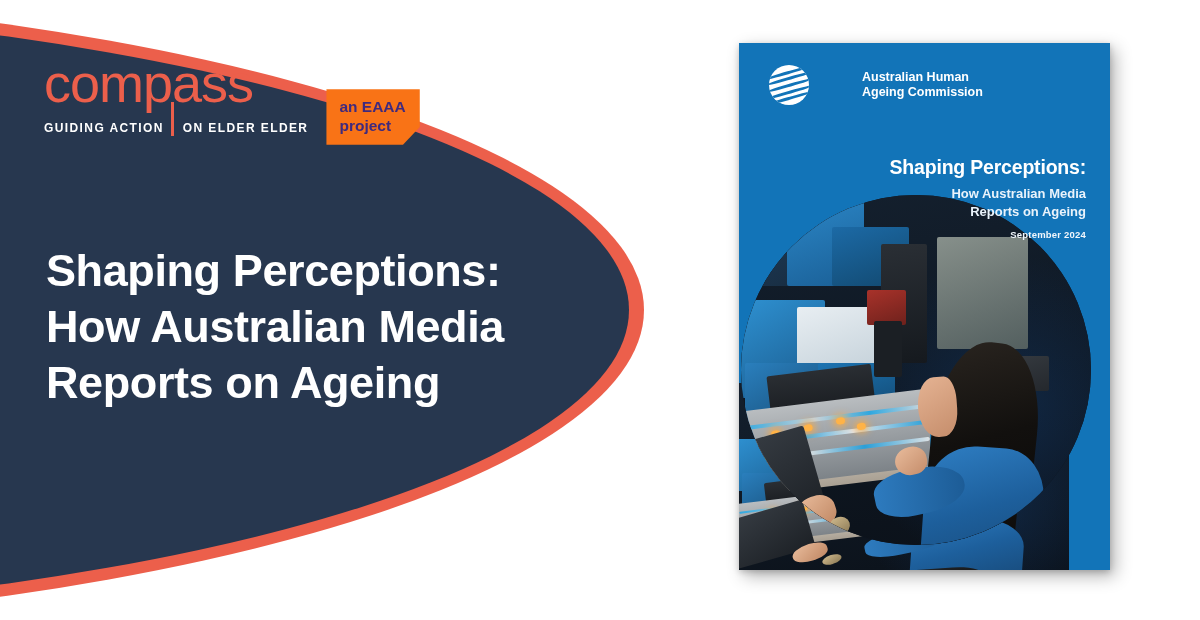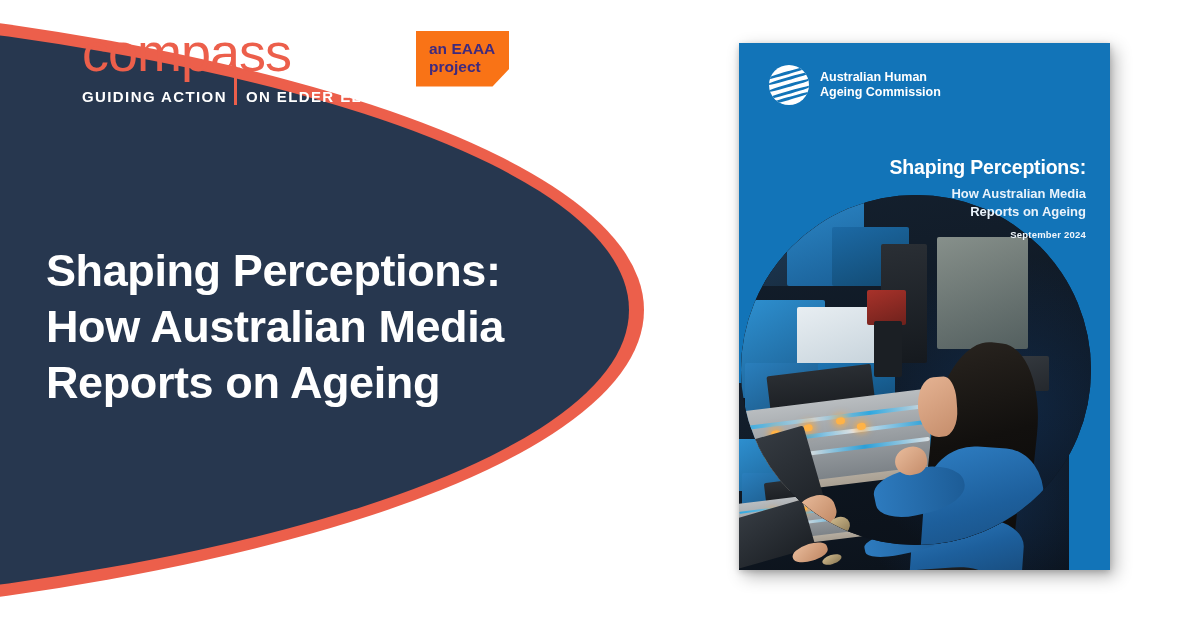--- a/index.html
+++ b/index.html
@@ -31,37 +31,37 @@
   .navy-panel {
     position:absolute;
     left:-545px; top:0px;
     width:1174px; height:620px;
     background:#27374F;
     border-radius:0 100% 100% 0 / 0 50% 50% 0;
   }
 
   
   .logo-block {
-    position:absolute; left:44px; top:27px;
-    display:flex; align-items:flex-start;margin-left:38px;
+    position:absolute; left:44px; top:58px;
+    display:flex; align-items:flex-end;
   }
   .logo-mark { position:relative; }
   .wordmark {
     font-family:"Liberation Sans", sans-serif;
     font-size:54px; font-weight:400; letter-spacing:-1px;
     color:#EC5F4B; line-height:0.96;
     display:block;
   }
   .tagline-row {
     display:flex; align-items:center;
     margin-top:1px;
   }
   .tagline {
     font-family:"Liberation Sans", sans-serif;
-    font-size:15px; font-weight:700; letter-spacing:1.4px;
+    font-size:12px; font-weight:700; letter-spacing:1.4px;
     color:#ffffff; white-space:nowrap;
   }
   .tagline-sep {
     display:inline-block;
     width:3px; height:34px;
     background:#EC5F4B;
     margin:0 9px 0 7px;
     position:relative; top:-9px;
   }
   .eaaa-badge {
@@ -96,21 +96,21 @@
     left:739px; top:43px;
     width:371px; height:527px;
     background:#1274B8;
     overflow:hidden;
     box-shadow:5px 6px 16px rgba(0,0,0,0.30), 0 2px 6px rgba(0,0,0,0.18);
   }
 
   
   .ahrc-logo {
     position:absolute; left:30px; top:22px;
-    display:flex; align-items:center;
+    display:flex; align-items:center;gap:42px;
   }
   .globe {
     position:relative;
     width:40px; height:40px;
     border-radius:50%;
     background:#ffffff;
     overflow:hidden;
     flex:0 0 auto;
   }
   .globe .bar {

